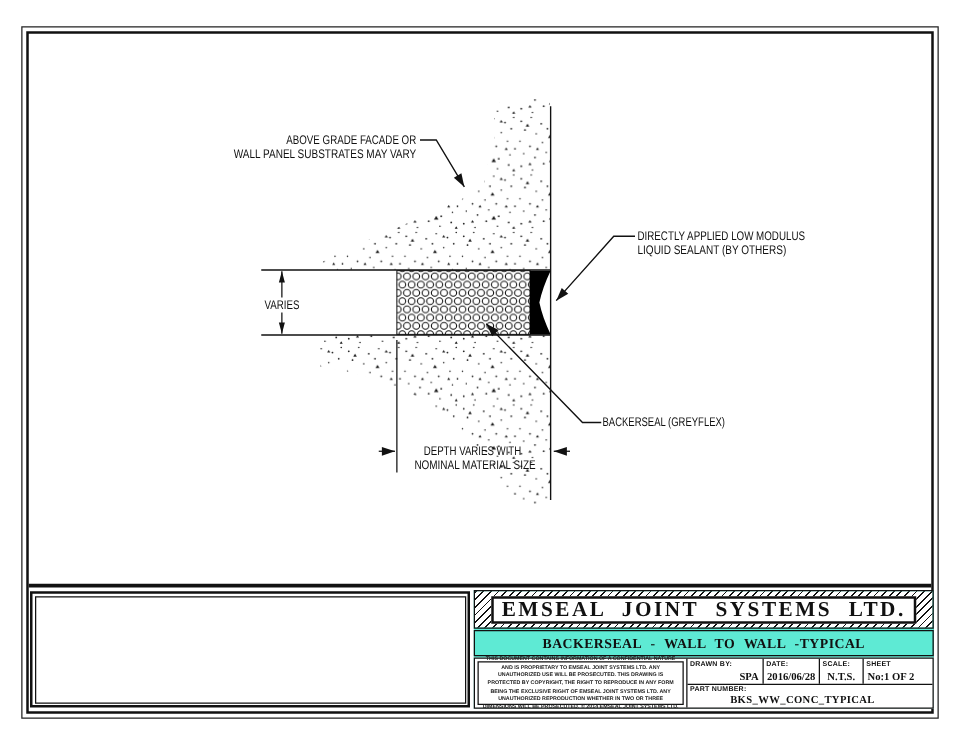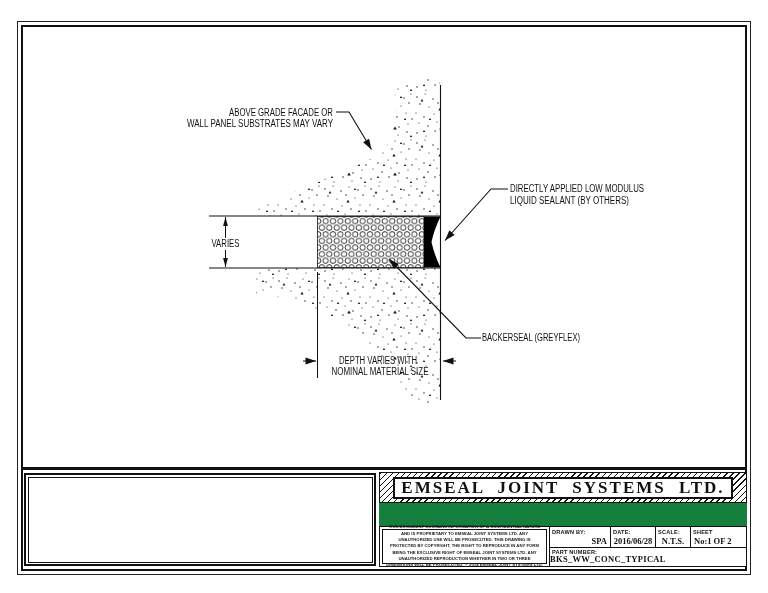--- a/index.html
+++ b/index.html
@@ -12,21 +12,21 @@
   
   .b-outer{left:17px;top:21px;width:734px;height:554px;border:1px solid #222;}
   .b-inner{left:21px;top:25px;width:726px;height:546px;border:2.5px solid #111;}
   .sep{left:23px;top:467px;width:722px;height:3px;background:#111;}
 
   
   .left-box{left:24px;top:473px;width:352px;height:93px;border:2px solid #111;background:#fff;}
   .left-box-inner{position:absolute;inset:1.5px;border:1px solid #111;}
 
   
-  .tb{left:379px;top:472px;width:368px;height:95px;background:#15803d;}
+  .tb{left:379px;top:472px;width:368px;height:95px;background:#5eead4;}
   .tb-banner{left:0;top:0;width:368px;height:31px;border:1px solid #111;
              background:repeating-linear-gradient(135deg,#111 0 1px,#fff 1px 4.3px);}
   .tb-banner-inner{position:absolute;left:13px;right:13px;top:4px;bottom:3px;background:#fff;
              border:2px solid #111;display:flex;align-items:center;justify-content:center;
              font-family:"Liberation Serif",serif;font-weight:bold;font-size:17px;
              letter-spacing:2px;word-spacing:7px;white-space:nowrap;}
   .tb-title{left:0;top:32px;width:368px;height:21px;border:1.5px solid #111;display:flex;
              align-items:center;justify-content:center;font-family:"Liberation Serif",serif;
              font-weight:bold;font-size:11px;word-spacing:4px;letter-spacing:0.4px;white-space:nowrap;}
   .tb-fields{left:0;top:54px;width:368px;height:41px;border:1.5px solid #111;display:flex;background:#fff;}
@@ -36,21 +36,21 @@
   .fields-right{flex:1;display:flex;flex-direction:column;}
   .fields-top{display:flex;height:19.5px;border-bottom:1.5px solid #111;}
   .cell{position:relative;border-right:1.2px solid #111;}
   .cell.last{border-right:none;}
   .cell-label{font-size:5.6px;font-weight:bold;padding:1.5px 0 0 2px;letter-spacing:0.2px;white-space:nowrap;}
   .serifv{font-family:"Liberation Serif",serif;font-weight:bold;font-size:8.5px;white-space:nowrap;}
   .v-right{position:absolute;bottom:1px;right:3px;}
   .v-center{position:absolute;bottom:1px;left:0;right:0;text-align:center;margin-top:38px;}
   .sheet-line{position:absolute;bottom:1px;left:3px;right:22px;display:flex;justify-content:space-between;}
   .fields-bottom{flex:1;position:relative;}
-  .part-value{position:absolute;bottom:2px;left:0;right:12px;letter-spacing:0.3px;}
+  .part-value{position:absolute;bottom:2px;left:0;right:12px;text-align:center;letter-spacing:0.3px;}
 </style>
 </head>
 <body>
 
 <div class="page">
 
   <svg class="drawing" width="768" height="593" viewBox="0 0 768 593">
     <defs>
       <pattern id="concrete" width="46" height="46" patternUnits="userSpaceOnUse">
         <g fill="#161616">
@@ -157,20 +157,21 @@
   <div class="abs sep"></div>
 
   <div class="abs left-box">
     <div class="left-box-inner"></div>
   </div>
 
   <div class="abs tb">
     <div class="abs tb-banner">
       <div class="tb-banner-inner">EMSEAL JOINT SYSTEMS LTD.</div>
     </div>
+    <div class="abs tb-title">BACKERSEAL - WALL TO WALL -TYPICAL</div>
     <div class="abs tb-fields">
       <div class="legal-cell">
         <div class="legal-inner">THIS DOCUMENT CONTAINS INFORMATION OF A CONFIDENTIAL NATURE AND IS PROPRIETARY TO EMSEAL JOINT SYSTEMS LTD. ANY UNAUTHORIZED USE WILL BE PROSECUTED. THIS DRAWING IS PROTECTED BY COPYRIGHT, THE RIGHT TO REPRODUCE IN ANY FORM BEING THE EXCLUSIVE RIGHT OF EMSEAL JOINT SYSTEMS LTD. ANY UNAUTHORIZED REPRODUCTION WHETHER IN TWO OR THREE DIMENSIONS WILL BE PROSECUTED. © 2014 EMSEAL JOINT SYSTEMS LTD.</div>
       </div>
       <div class="fields-right">
         <div class="fields-top">
           <div class="cell" style="width:60px;">
             <div class="cell-label">DRAWN BY:</div>
             <div class="serifv v-right">SPA</div>
           </div>

